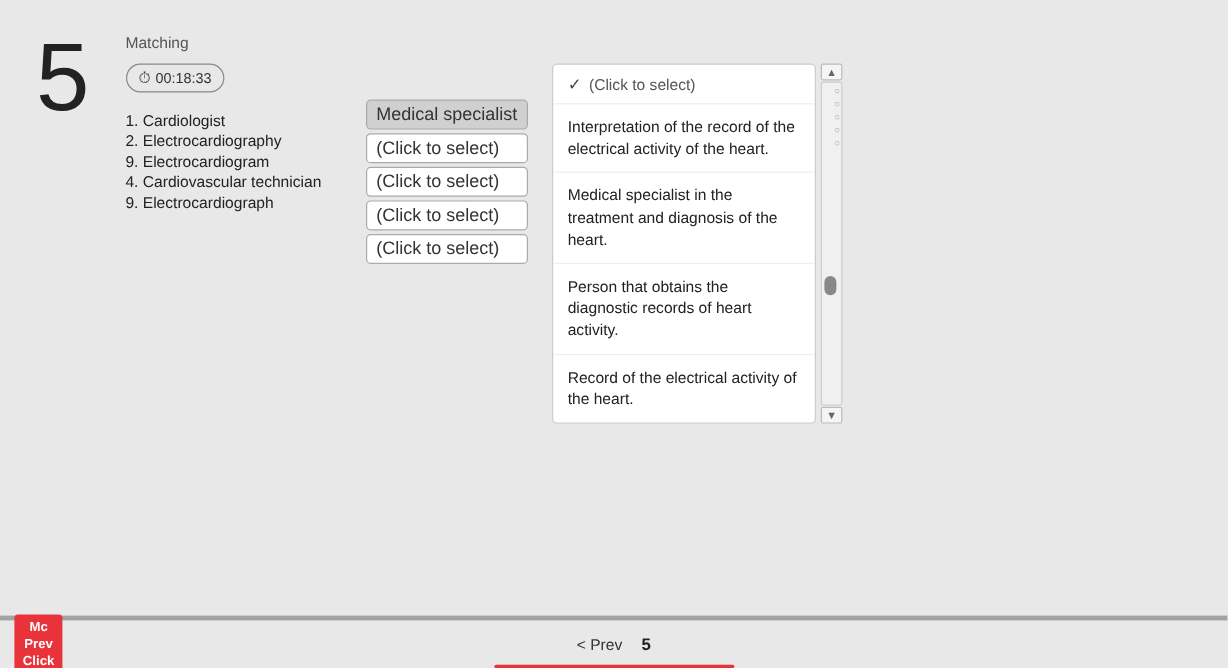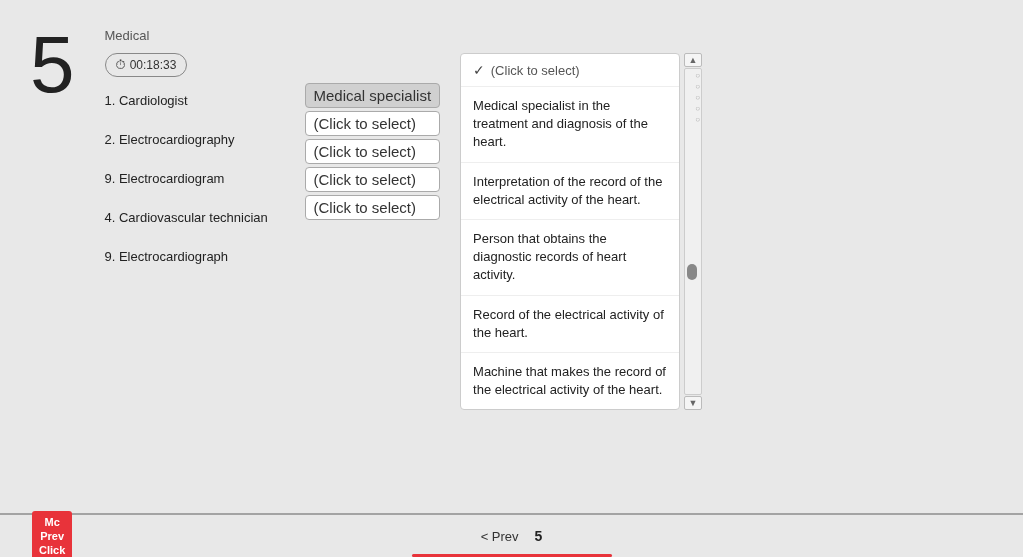--- a/index.html
+++ b/index.html
@@ -64,21 +64,21 @@
     }
 
     .timer-icon {
       font-size: 13px;
     }
 
     .term-list {
       list-style: none;
       display: flex;
       flex-direction: column;
-      gap: 24px;
+      gap: 2px;
     }
 
     .term-item {
       font-size: 13px;
       color: #222;
     }
 
     .middle-panel {
       display: flex;
       flex-direction: column;
@@ -168,25 +168,25 @@
       color: #666;
       cursor: pointer;
       border: 1px solid #bbb;
       background: #f5f5f5;
       border-radius: 2px;
     }
 
     .footer-bar {
       height: 44px;
       background: #e8e8e8;
-      border-top: 2px solid #a3a3a3;
+      border-top: 4px solid #a3a3a3;
       display: flex;
       align-items: center;
       justify-content: space-between;
-      padding: 0 32px;
+      padding: 0 12px;
       position: relative;
     }
 
     .logo-box {
       background: #e8333a;
       color: white;
       font-size: 11px;
       font-weight: bold;
       padding: 4px 7px;
       border-radius: 3px;
@@ -240,21 +240,21 @@
 </head>
 <body>
 
 <div class="main-container">
 
   <div class="content-area">
 
     <div class="question-number">5</div>
 
     <div style="display:flex; flex-direction:column; width:100%;">
-      <div style="font-size:13px; color:#555; margin-bottom:10px; margin-top:8px;">Medical</div>
+      <div style="font-size:13px; color:#555; margin-bottom:10px; margin-top:8px;">Matching</div>
 
       <div style="display:flex; flex-direction:row; gap:20px; align-items:flex-start;">
 
         <div class="left-panel">
 
           <div class="timer-badge">
             <span class="timer-icon">⏱</span>
             <span>00:18:33</span>
           </div>
 
@@ -275,25 +275,24 @@
           <button class="select-btn">(Click to select)</button>
         </div>
 
         <div class="right-panel">
           <div class="dropdown-list">
 
             <div class="dropdown-item-top">
               <span class="checkmark">✓</span>
               <span>(Click to select)</span>
             </div>
+            <div class="dropdown-item">Interpretation of the record of the electrical activity of the heart.</div>
             <div class="dropdown-item">Medical specialist in the treatment and diagnosis of the heart.</div>
-            <div class="dropdown-item">Interpretation of the record of the electrical activity of the heart.</div>
             <div class="dropdown-item">Person that obtains the diagnostic records of heart activity.</div>
             <div class="dropdown-item">Record of the electrical activity of the heart.</div>
-            <div class="dropdown-item">Machine that makes the record of the electrical activity of the heart.</div>
           </div>
 
           <div class="scrollbar-col">
             <div class="scroll-arrow-btn">▲</div>
             <div style="flex:1; display:flex; align-items:flex-start; justify-content:center; width:100%; padding:2px 0; position:relative; background:#f0f0f0; border:1px solid #ccc; border-radius:2px; min-height:80px;">
 
               <div style="position:absolute; top:2px; right:1px; display:flex; flex-direction:column; gap:2px;">
                 <span style="font-size:8px; color:#aaa;">○</span>
                 <span style="font-size:8px; color:#aaa;">○</span>
                 <span style="font-size:8px; color:#aaa;">○</span>

